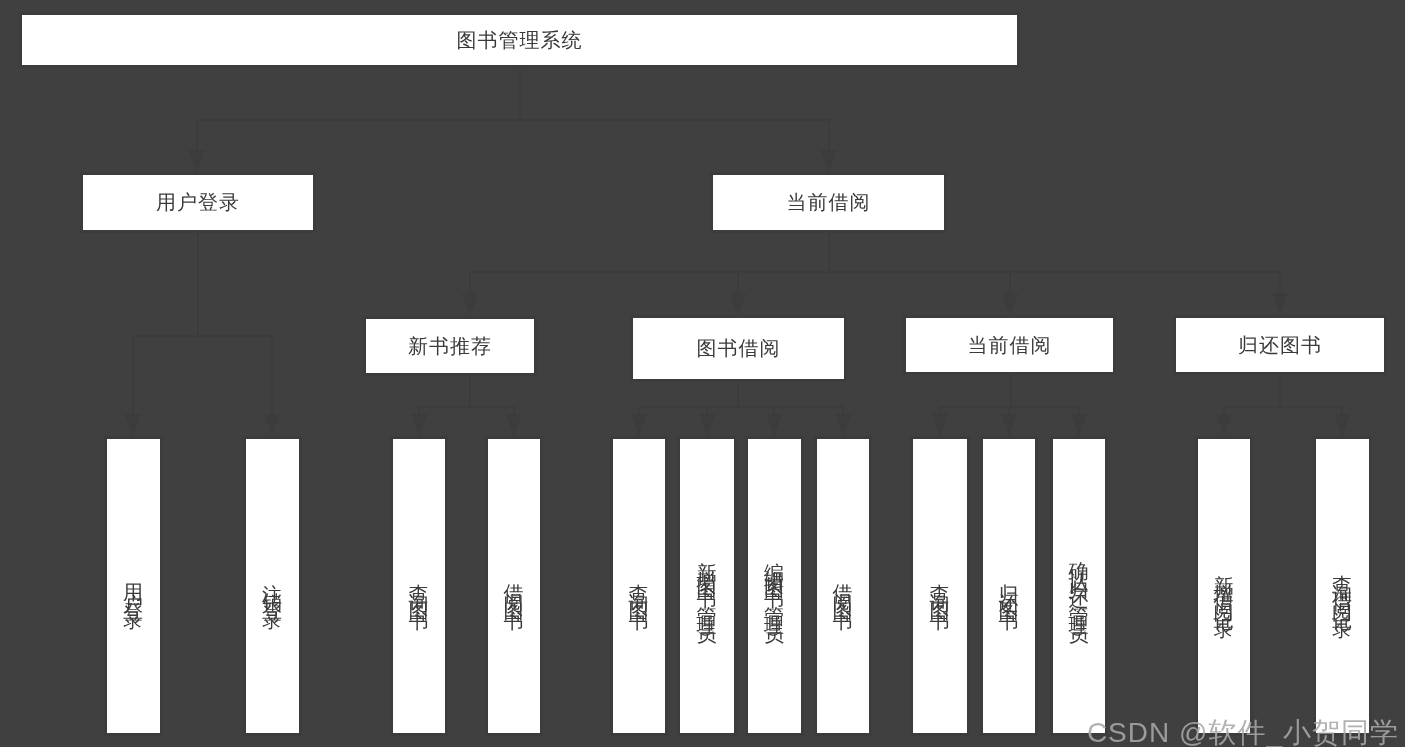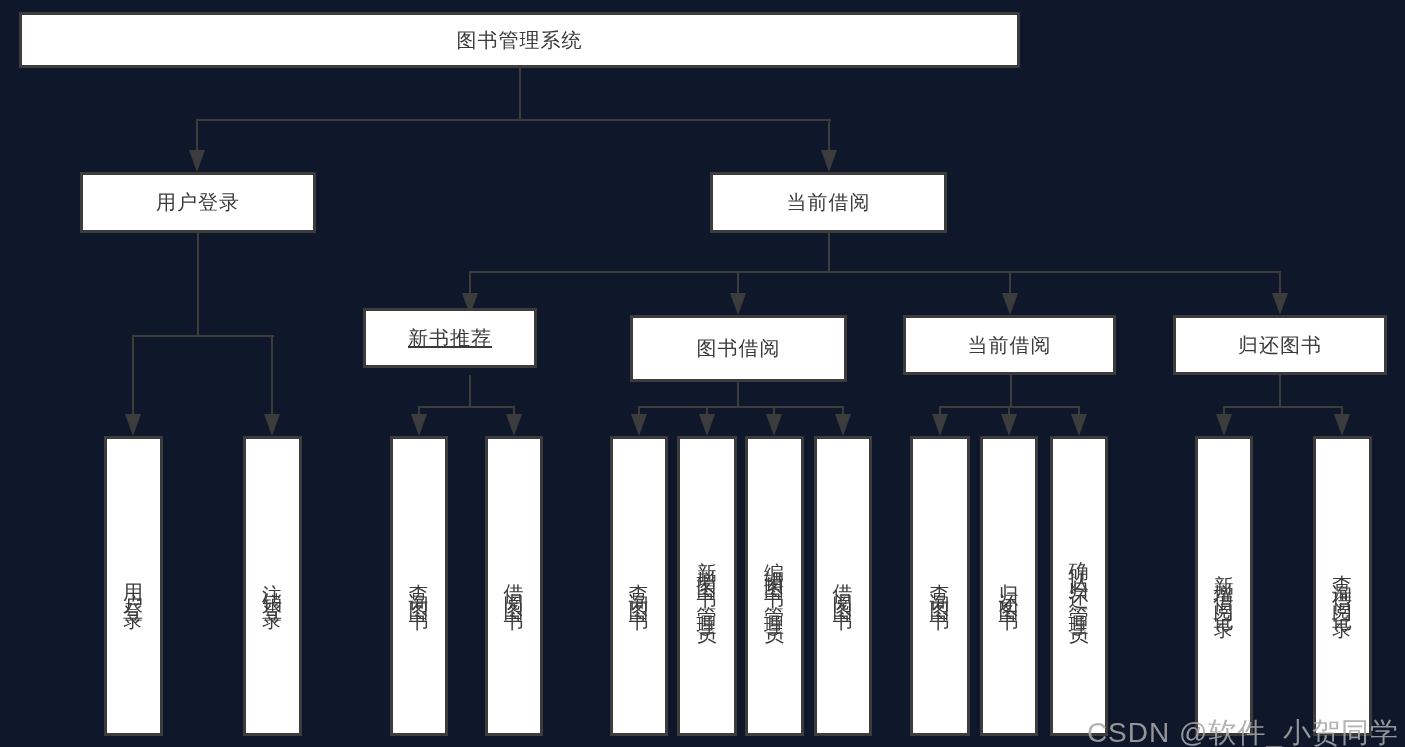--- a/index.html
+++ b/index.html
@@ -1,20 +1,20 @@
 <!DOCTYPE html>
 <html><head>
 <meta charset="utf-8">
 <style>
   html, body { margin: 0; padding: 0; background: #ffffff; }
   .canvas {
     position: relative;
     width: 1405px;
     height: 747px;
-    background: #0f172a;
+    background: #404040;
     font-family: "Liberation Sans", sans-serif;
     overflow: hidden;
   }
   .box {
     position: absolute;
     box-sizing: border-box;
     background: #ffffff;
     border: 3px solid #3c3c3c;
     display: flex;
     align-items: center;
@@ -89,21 +89,21 @@
   <div class="hline" style="left:469px; top:271px; width:812px;"></div>
   <div class="vline" style="left:469px; top:271px; height:24px;"></div>
   <div class="arrow" style="left:462px; top:293px;"></div>
   <div class="vline" style="left:737px; top:271px; height:24px;"></div>
   <div class="arrow" style="left:730px; top:293px;"></div>
   <div class="vline" style="left:1009px; top:271px; height:24px;"></div>
   <div class="arrow" style="left:1002px; top:293px;"></div>
   <div class="vline" style="left:1279px; top:271px; height:24px;"></div>
   <div class="arrow" style="left:1272px; top:293px;"></div>
 
-  <div class="box" style="left:363px; top:308px; width:174px; height:60px;text-decoration:underline;">
+  <div class="box" style="left:363px; top:316px; width:174px; height:60px;">
     <span>新书推荐</span>
   </div>
   <div class="box" style="left:630px; top:315px; width:217px; height:67px;">
     <span>图书借阅</span>
   </div>
   <div class="box" style="left:903px; top:315px; width:213px; height:60px;">
     <span>当前借阅</span>
   </div>
   <div class="box" style="left:1173px; top:315px; width:214px; height:60px;">
     <span>归还图书</span>

